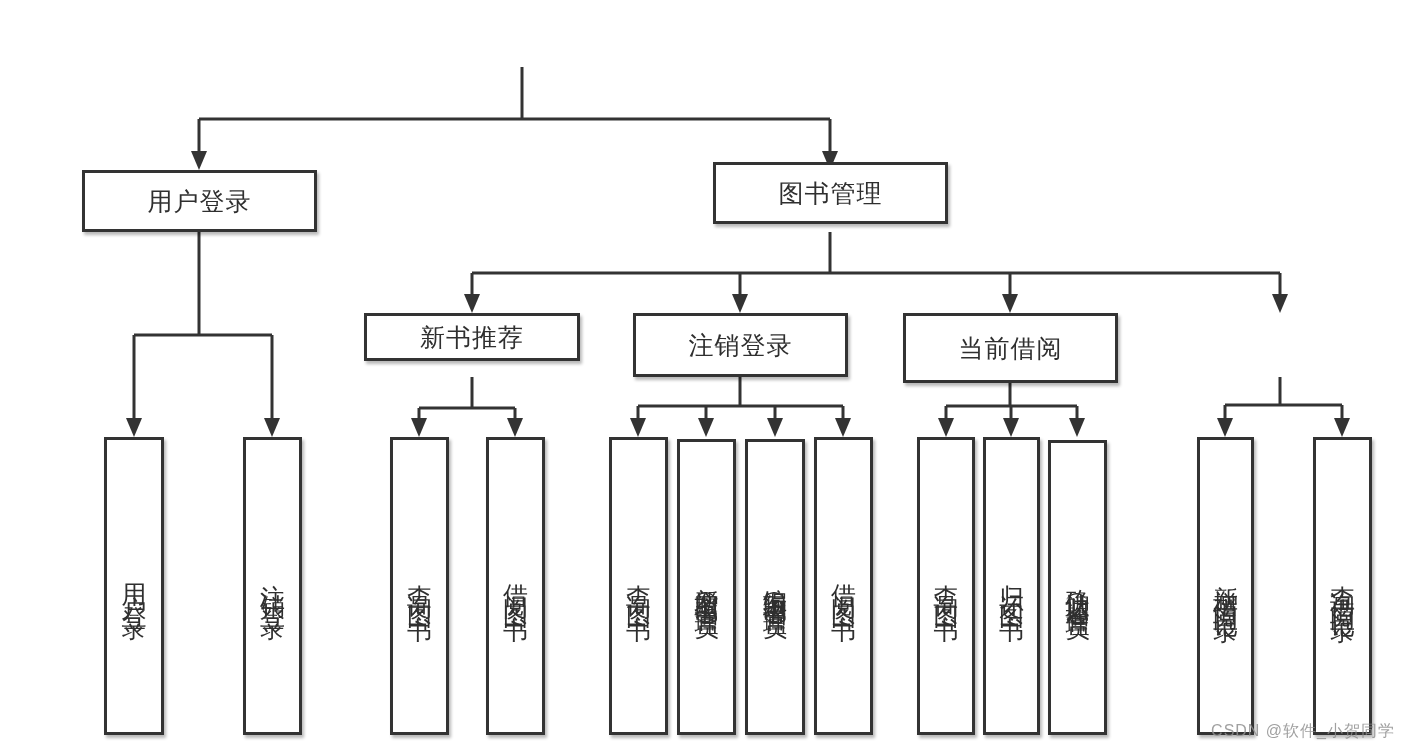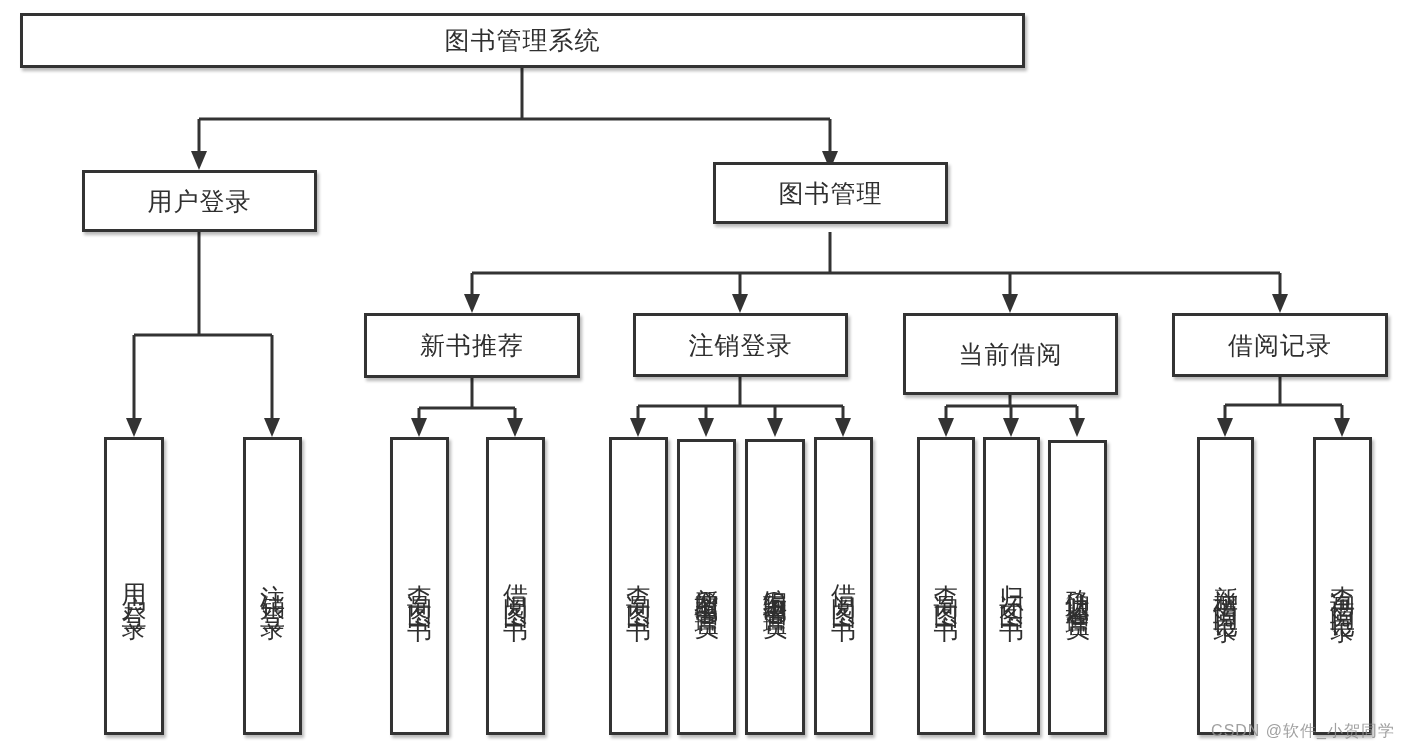--- a/index.html
+++ b/index.html
@@ -80,42 +80,36 @@
       <line x1="1077" y1="406" x2="1077" y2="425" stroke="#333333" stroke-width="3"></line>
       <polygon points="1069,418 1085,418 1077,437" fill="#333333"></polygon>
       <line x1="1280" y1="377" x2="1280" y2="405" stroke="#333333" stroke-width="3"></line>
       <line x1="1225" y1="405" x2="1342" y2="405" stroke="#333333" stroke-width="3"></line>
       <line x1="1225" y1="405" x2="1225" y2="425" stroke="#333333" stroke-width="3"></line>
       <polygon points="1217,418 1233,418 1225,437" fill="#333333"></polygon>
       <line x1="1342" y1="405" x2="1342" y2="425" stroke="#333333" stroke-width="3"></line>
       <polygon points="1334,418 1350,418 1342,437" fill="#333333"></polygon>
     </svg>
 
-  <div class="node h" style="left:20px;top:13px;width:1005px;height:55px;">
-    <span class="label">图书管理系统</span>
-  </div>
 
   <div class="node h" style="left:82px;top:170px;width:235px;height:62px;">
     <span class="label">用户登录</span>
   </div>
   <div class="node h" style="left:713px;top:162px;width:235px;height:62px;">
     <span class="label">图书管理</span>
   </div>
 
-  <div class="node h" style="left:364px;top:313px;width:216px;height:65px;">
+  <div class="node h" style="left:364px;top:313px;width:216px;height:48px;">
     <span class="label">新书推荐</span>
   </div>
   <div class="node h" style="left:633px;top:313px;width:215px;height:64px;">
     <span class="label">注销登录</span>
   </div>
-  <div class="node h" style="left:903px;top:313px;width:215px;height:82px;justify-content:center;">
+  <div class="node h" style="left:903px;top:313px;width:215px;height:70px;justify-content:center;">
     <span class="label">当前借阅</span>
-  </div>
-  <div class="node h" style="left:1172px;top:313px;width:216px;height:64px;">
-    <span class="label">借阅记录</span>
   </div>
 
   <div class="node leaf ls10" style="left:104px;top:437px;width:60px;height:298px;">
     <span class="label">用户登录</span>
   </div>
   <div class="node leaf ls10" style="left:243px;top:437px;width:59px;height:298px;">
     <span class="label">注销登录</span>
   </div>
 
   <div class="node leaf ls10" style="left:390px;top:437px;width:59px;height:298px;">

